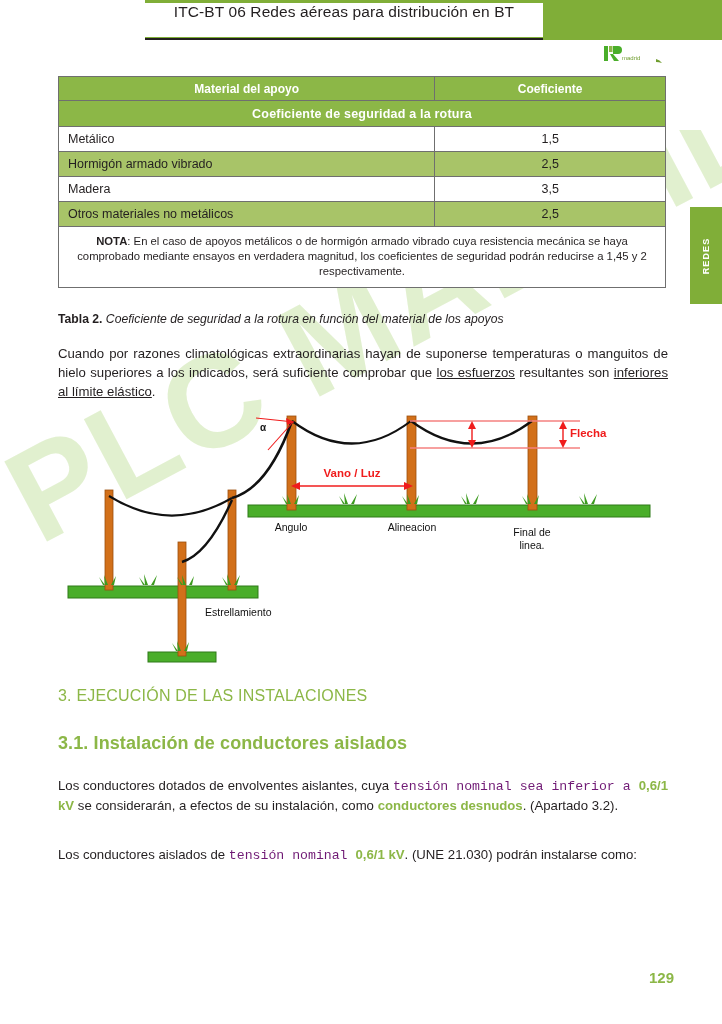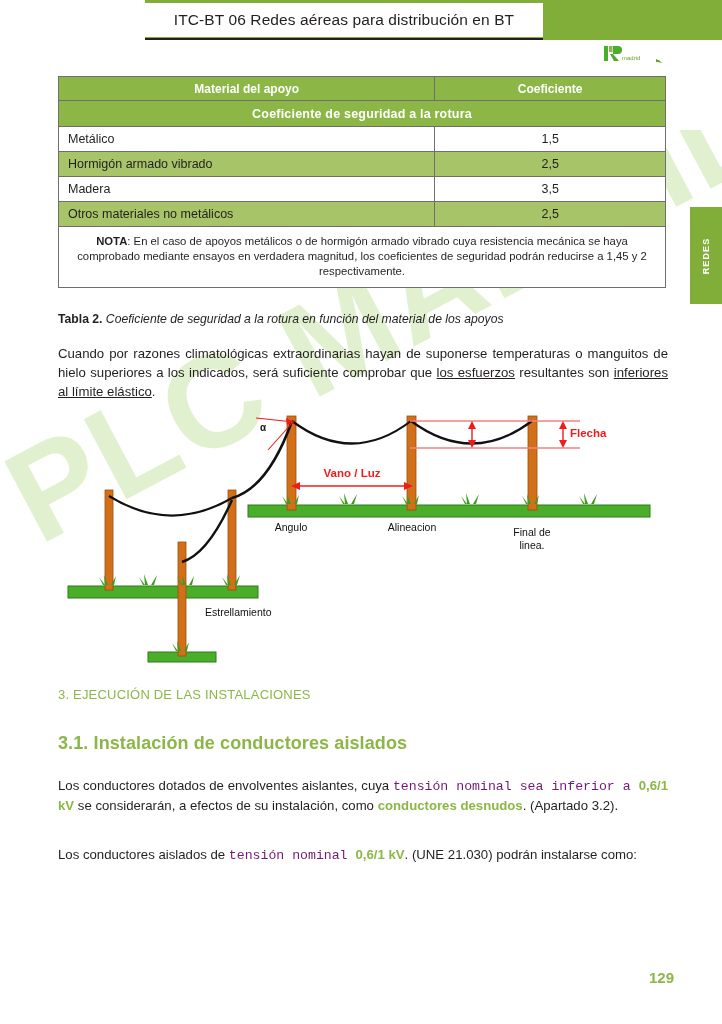--- a/index.html
+++ b/index.html
@@ -35,21 +35,21 @@
     position: absolute; left: 0; top: 0; width: 722px; height: 40px;
     background: #80ae38; z-index: 3;
   }
   .hdr-white {
     position: absolute; left: 0; top: 0; width: 145px; height: 40px;
     background: #ffffff; z-index: 4;
   }
   .hdr-title-box {
     position: absolute; left: 145px; top: 3px; width: 398px; height: 34px;
     background: #ffffff; z-index: 4;
-    display: flex; align-items: center; justify-content: center;
+    display: flex; justify-content: center;
   }
   .hdr-title-box span {
     font-size: 15.5px; color: #231f20; letter-spacing: .1px;
     font-family: "Liberation Sans", sans-serif;
   }
   .hdr-code {
     position: absolute; left: 543px; top: 0; width: 179px; height: 40px;
     z-index: 4; display: flex; align-items: center; justify-content: center;
   }
   .hdr-code span {
@@ -115,21 +115,21 @@
   .p2 { left:58px; top:776px; width:610px; }
   .p3 { left:58px; top:845px; width:610px; }
   .u { text-decoration: underline; }
   .grn { color:#701a75;font-family:Liberation Mono, monospace; }
   .grnb { color:#8cb747; font-weight:bold; }
   .bk-b { font-weight:normal; color:#231f20; }
 
   
   .h-sec {
     position:absolute; left:58px; top:687px; z-index:4;
-    font-size:13px; color:#8cb747; letter-spacing:.2px;
+    font-size:16px; color:#8cb747; letter-spacing:.2px;
   }
   .h-sub {
     position:absolute; left:58px; top:733px; z-index:4;
     font-size:18px; font-weight:bold; color:#8cb747; letter-spacing:.1px;
   }
 
   
   .pageno {
     position:absolute; right:48px; bottom:38px; z-index:4;
     font-size:15px; font-weight:bold; color:#8cb747;

